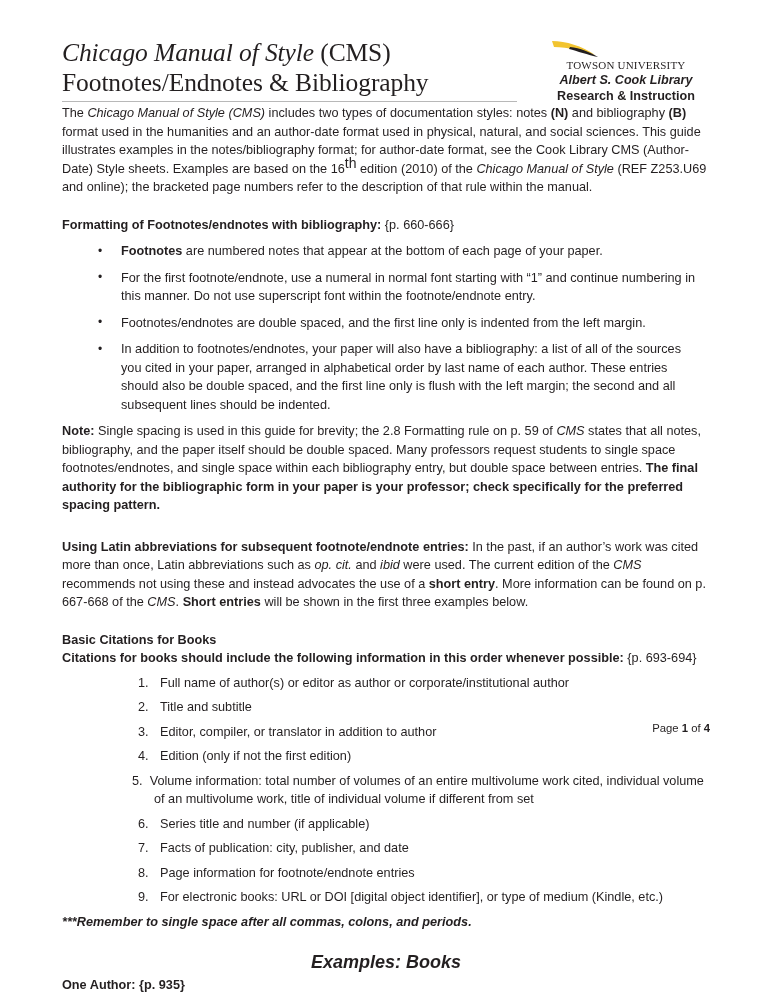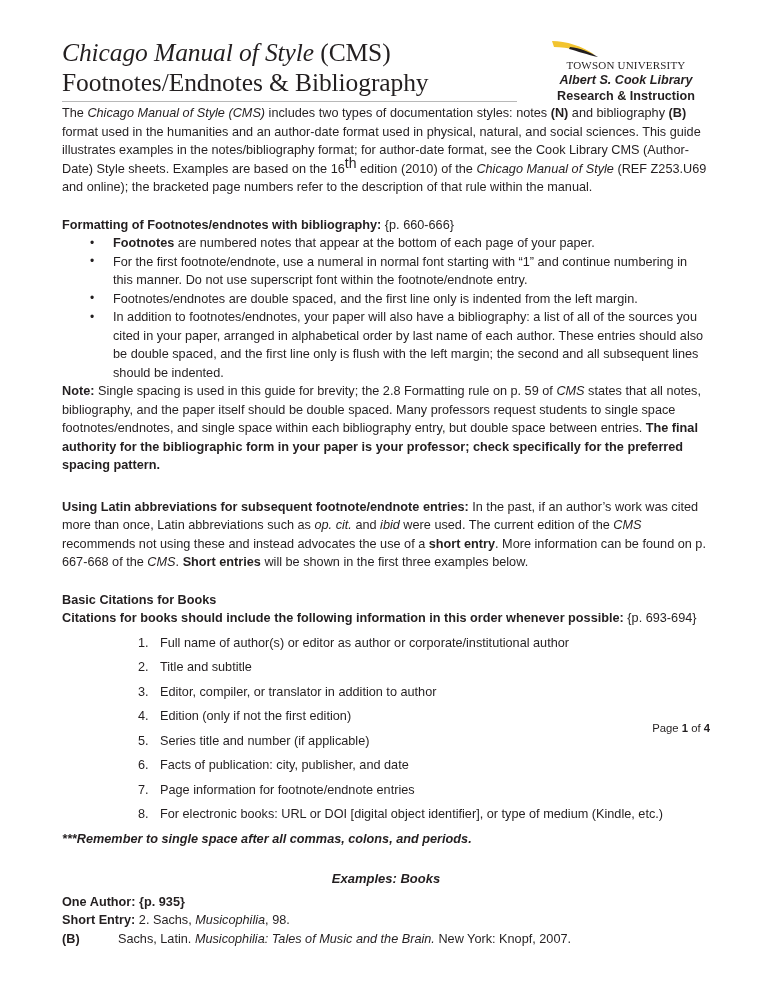--- a/index.html
+++ b/index.html
@@ -96,21 +96,21 @@
 
   
   ul.bullets {
     margin: 0;
     padding: 0;
     list-style: none;
   }
   ul.bullets > li {
     position: relative;
     padding-left: 51px;
-    margin: 0;
+    margin: 8px;
     line-height: 18.5px;
   }
   ul.bullets > li::before {
     content: "\2022";
     position: absolute;
     left: 28px;
     top: -0.5px;
     font-size: 12px;
     color: #231f20;
   }
@@ -147,21 +147,21 @@
     display: inline-block;
     width: 70px;
   }
   ol.numbers > li.wrap-out::before { content: none; }
 
   
   .examples-head {
     text-align: center;
     font-weight: bold;
     font-style: italic;
-    font-size: 13px;
+    font-size: 18px;
     margin-top: 22px;
   }
   .ex-line { line-height: 18.5px; }
   .tag { font-weight: bold; display: inline-block; }
   .tag-n  { width: 56px; }
   .tag-b  { width: 56px; }
   .tag-se { width: auto; }
 
   
   .footer {
@@ -223,20 +223,21 @@
     <div class="gap-lg"></div>
 
     <p class="para"><b>Basic Citations for Books</b></p>
     <p class="para"><b>Citations for books should include the following information in this order whenever possible:</b><span> {p. 693-694}</span></p>
 
     <ol class="numbers">
       <li><span>Full name of author(s) or editor as author or corporate/institutional author</span></li>
       <li><span>Title and subtitle</span></li>
       <li><span>Editor, compiler, or translator in addition to author</span></li>
       <li><span>Edition (only if not the first edition)</span></li>
+      <li class="wrap-out"><span class="hangfix"></span>5.&nbsp;&nbsp;<span>Volume information: total number of volumes of an entire multivolume work cited, individual volume of an multivolume work, title of individual volume if different from set</span></li>
       <li><span>Series title and number (if applicable)</span></li>
       <li><span>Facts of publication:  city, publisher, and date</span></li>
       <li><span>Page information for footnote/endnote entries</span></li>
       <li><span>For electronic books:  URL or DOI [digital object identifier], or type of medium (Kindle, etc.)</span></li>
     </ol>
 
     <p class="para"><b><i>***Remember to single space after all commas, colons, and periods.</i></b></p>
 
     <div class="examples-head">Examples:  Books</div>
 

